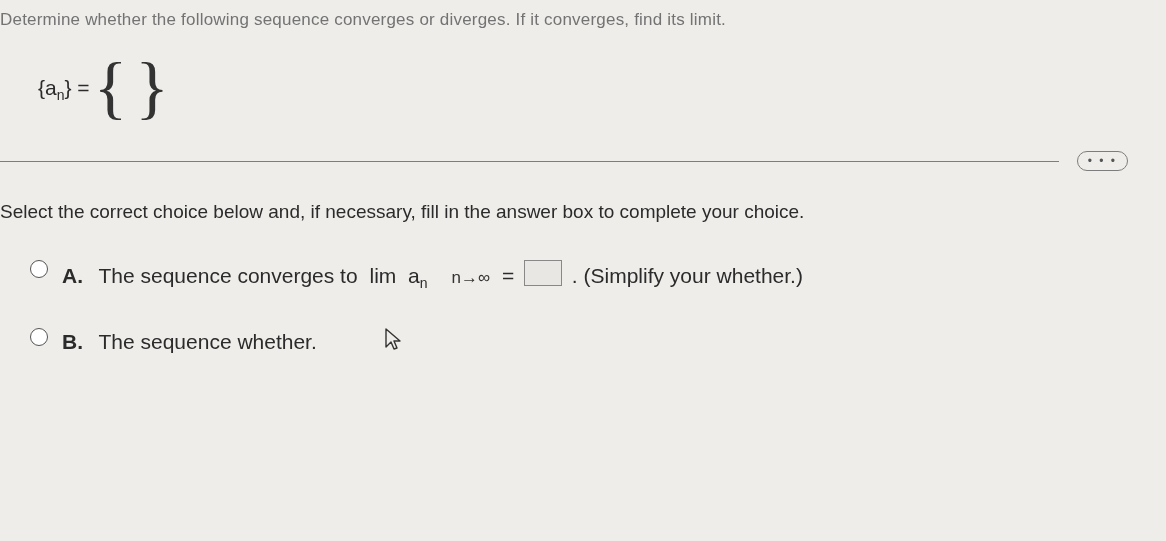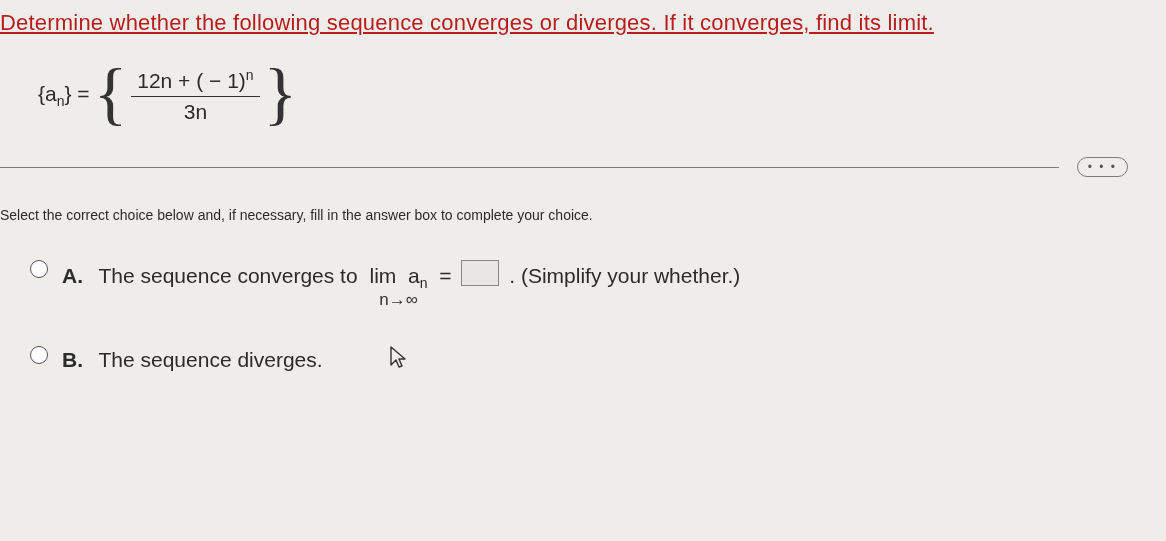--- a/index.html
+++ b/index.html
@@ -5,69 +5,63 @@
     * { box-sizing: border-box; margin: 0; padding: 0; }
     body {
       width: 1166px;
       height: 541px;
       background: #eeedea;
       font-family: Arial, Helvetica, sans-serif;
       color: #2b2b2b;
       padding: 10px 8px 10px 0;
       position: relative;
     }
-    .question { font-size: 22px; color: #b91c1c; letter-spacing: 0.2px; text-decoration: underline; }
+    .question { font-size: 17px; color: #737373; letter-spacing: 0.2px; }
     .eqwrap { margin: 28px 0 30px 38px; display: flex; align-items: center; font-size: 21px; }
     .lhs { font-size: 21px; }
     .lhs sub { font-size: 14px; vertical-align: sub; }
     .brace { font-size: 70px; line-height: 0.9; font-family: "Times New Roman", serif; position: relative; top: -2px; margin: 0 4px; color:#333; font-weight: 400;}
     .frac { display: inline-flex; flex-direction: column; align-items: center; line-height: 1.2; }
     .frac .num { padding: 0 6px 2px 6px; border-bottom: 1.5px solid #333; font-size: 21px; }
     .frac .den { padding-top: 2px; font-size: 21px; }
     .supn { font-size: 14px; vertical-align: super; }
     .hr-row { display:flex; align-items:center; margin: 30px 0 30px -8px; }
     .hr { flex:1; border:none; border-top:1.2px solid #7d7d7d; }
     .more-pill {
       border:1.2px solid #7d7d7d; border-radius: 14px; padding:2px 10px;
       margin:0 30px 0 18px; color:#555; font-size:12px; letter-spacing:2px; background:#eeedea;
     }
-    .instruct { font-size:14px; margin: 9px 0 34px 0; }
+    .instruct { font-size:19px; margin: 9px 0 34px 0; }
     .opt { display:flex; align-items:flex-start; gap:14px; margin: 0 0 34px 30px; font-size:21px; }
     .radio {
       width:18px; height:18px; border:1.8px solid #555; border-radius:50%;
       flex-shrink:0; margin-top:3px; background:#fff;
     }
     .optlabel { font-weight:700; margin-right:10px; }
     .conv-line { display:flex; align-items:flex-end; flex-wrap:wrap; }
-    .limblock { display:inline-flex; flex-direction:column; align-items:center; margin:0 6px; line-height:1.05; }
+    .limblock { display:inline-flex; align-items:center; margin:0 6px; line-height:1.05;gap:24px; }
     .limblock .lim { font-size:21px; }
     .limblock .ninf { font-size:17px; color:#333; }
     .ansbox { display:inline-block; width:38px; height:26px; border:1.2px solid #888; background:#e8e7e3; vertical-align:baseline; margin:0 4px; position:relative; top:3px;}
     .aN sub { font-size:14px; vertical-align:sub; }
     .cursor-arrow {
       display:inline-block; margin-left: 60px; position:relative; top:2px;
     }
     .cursor-arrow svg { width:20px; height:24px; }
   </style>
 </head>
 <body>
 
 <div class="question">Determine whether the following sequence converges or diverges. If it converges, find its limit.</div>
 
 <div class="eqwrap">
   <span class="lhs">
     <span>{a</span><sub>n</sub><span>} =</span>
   </span>
   <span class="brace">{</span>
-  <span class="frac">
-    <span class="num">
-      <span>12n + ( − 1)</span><span class="supn">n</span>
-    </span>
-    <span class="den">3n</span>
-  </span>
   <span class="brace">}</span>
 </div>
 
 <div class="hr-row">
   <hr class="hr">
   <div class="more-pill">• • •</div>
 </div>
 
 <div class="instruct">Select the correct choice below and, if necessary, fill in the answer box to complete your choice.</div>
 
@@ -88,20 +82,20 @@
       <span class="ansbox"></span>
       <span>. (Simplify your whether.)</span>
     </div>
   </div>
 </div>
 
 <div class="opt">
   <span class="radio"></span>
   <div>
     <span class="optlabel">B.</span>
-    <span>The sequence diverges.</span>
+    <span>The sequence whether.</span>
     <span class="cursor-arrow">
       <svg viewBox="0 0 20 24">
           <path d="M3 2 L3 20 L8 15 L11 22 L14 21 L11 14 L17 14 Z" fill="none" stroke="#333" stroke-width="1.4" stroke-linejoin="round"></path>
         </svg>
     </span>
   </div>
 </div>
 
 </body></html>

